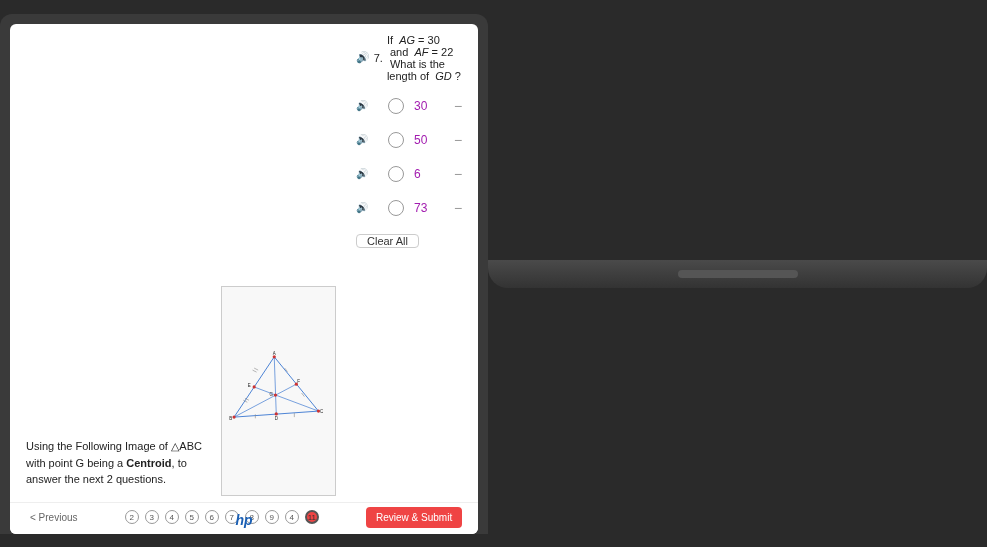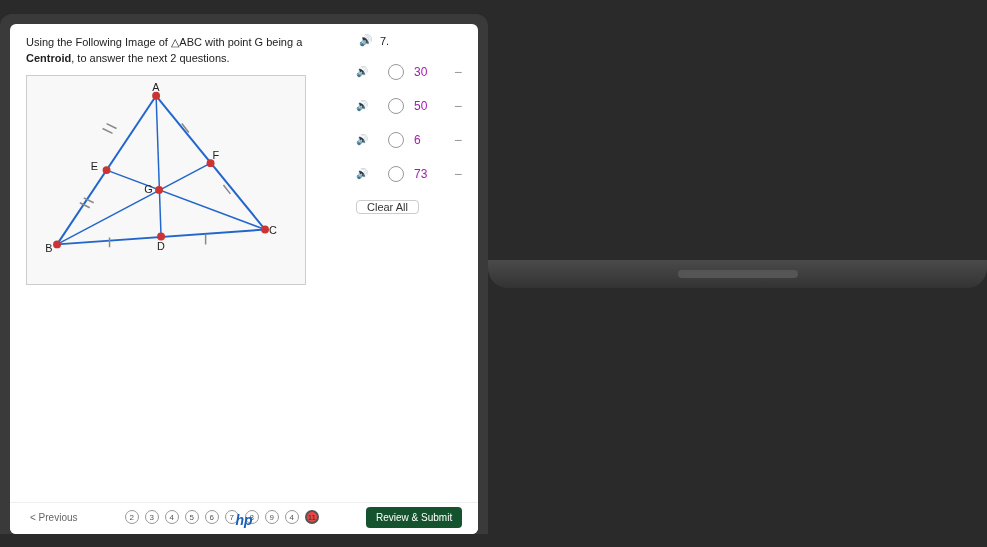--- a/index.html
+++ b/index.html
@@ -42,21 +42,22 @@
       display: flex;
       flex: 1;
       padding: 10px 16px 6px 16px;
       gap: 10px;
     }
 
     .left-panel {
       width: 310px;
       flex-shrink: 0;
       display: flex;
-      flex-direction: column;
+      flex-direction: row;
+      align-items: flex-end;
     }
 
     .question-text {
       font-size: 11px;
       color: #222;
       margin-bottom: 8px;
       line-height: 1.5;
     }
 
     .question-text b {
@@ -195,21 +196,21 @@
       color: #555;
     }
 
     .page-circle.active {
       background: #ef4444;
       border: 2px solid #555;
       color: #333;
     }
 
     .review-submit-btn {
-      background: #14532d;
+      background: #ef4444;
       color: #fff;
       border: none;
       border-radius: 4px;
       padding: 5px 10px;
       font-size: 10px;
       cursor: pointer;
     }
 
     
     svg.triangle-svg {
@@ -303,20 +304,23 @@
             <text x="187" y="84" font-size="11" fill="#222" font-family="Arial">F</text>
             <text x="118" y="118" font-size="11" fill="#222" font-family="Arial">G</text>
           </svg>
         </div>
       </div>
 
       <div class="right-panel">
         <div class="question-header">
           <span class="audio-icon">🔊</span>
           <span>7.</span>
+          <span style="font-size:11px;">
+            If &nbsp;<em>AG</em> = 30 &nbsp;and &nbsp;<em>AF</em> = 22 &nbsp;What is the length of &nbsp;<em>GD</em>&nbsp;?
+          </span>
         </div>
 
         <div class="answer-option">
           <span class="audio-sm">🔊</span>
           <div class="radio-circle"></div>
           <span class="answer-value">30</span>
           <span class="minus-icon">−</span>
         </div>
 
         <div class="answer-option">

